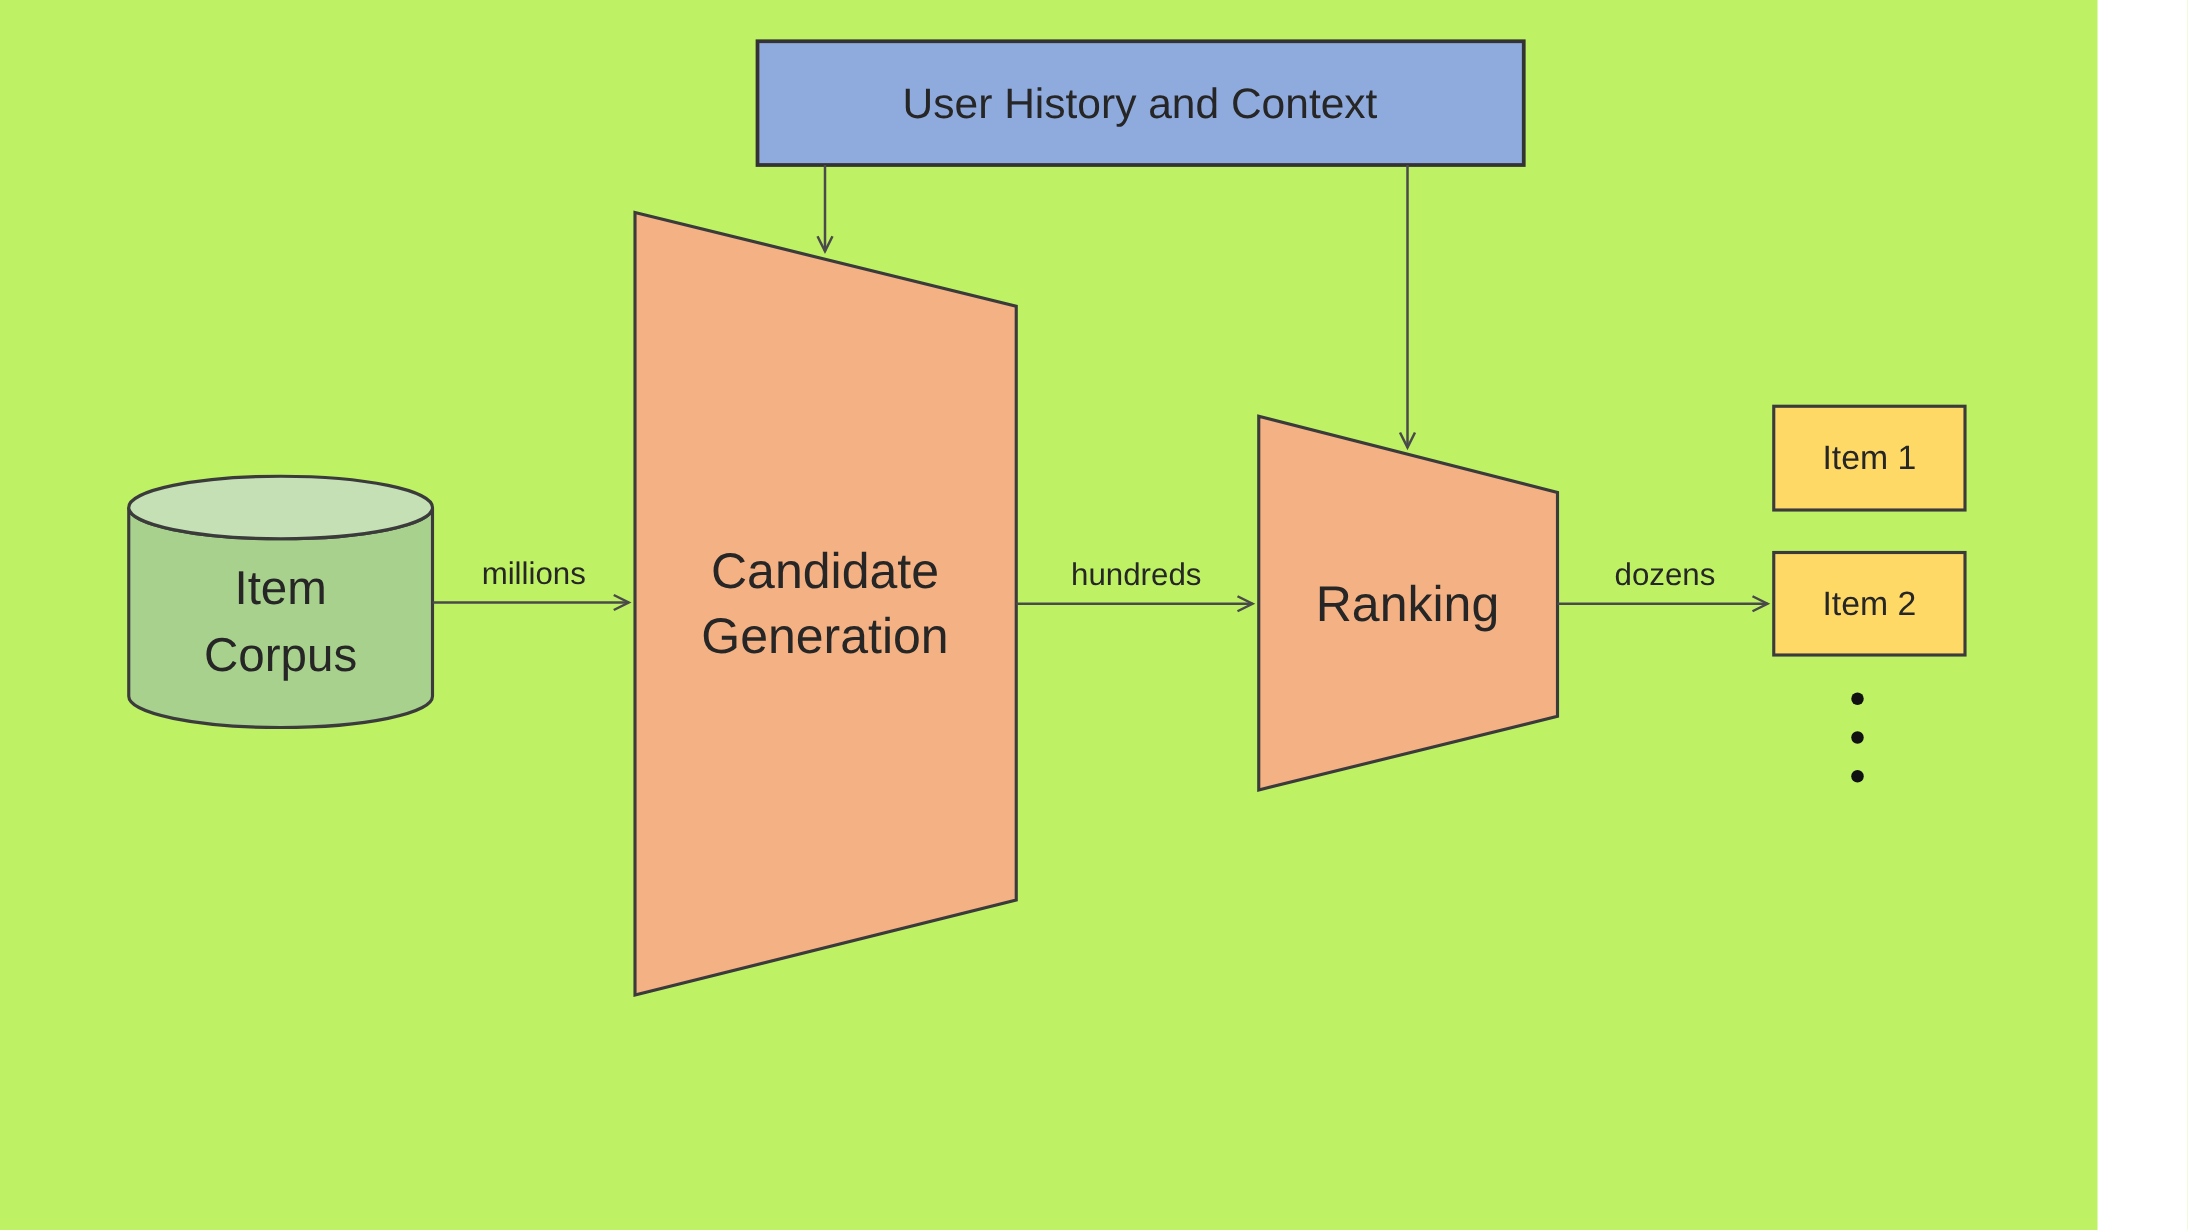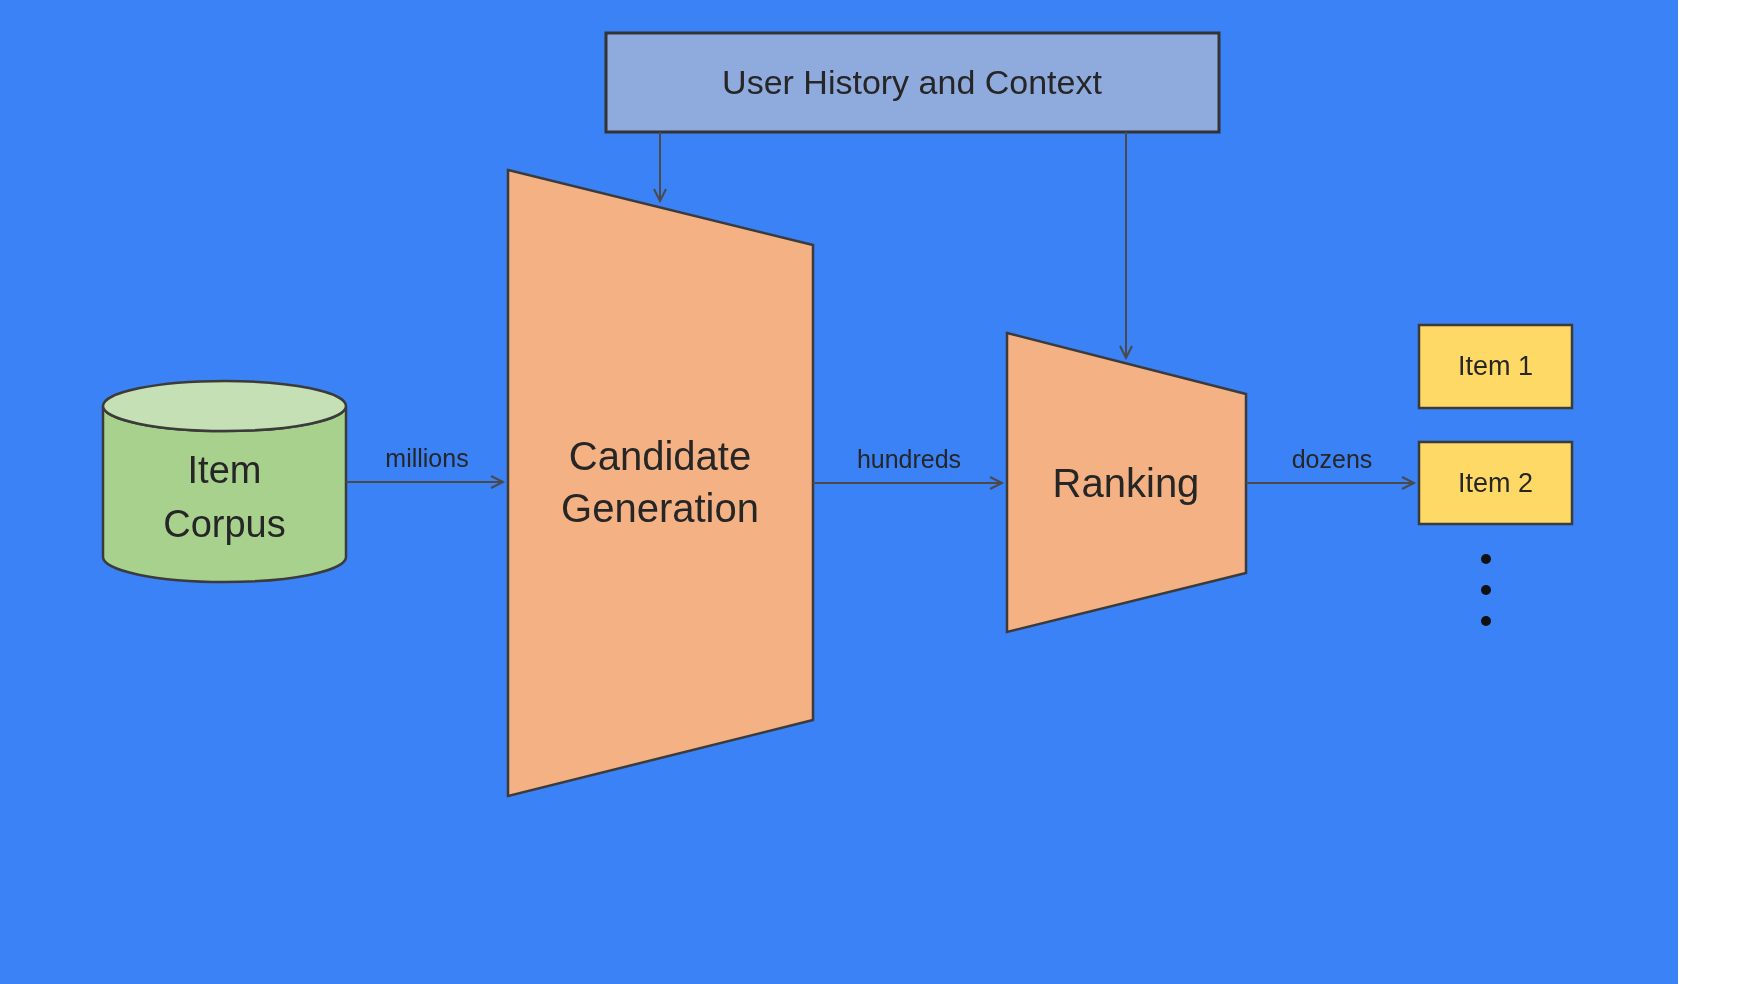--- a/index.html
+++ b/index.html
@@ -7,21 +7,21 @@
     padding: 0;
     width: 1750px;
     height: 984px;
     background: #ffffff;
     overflow: hidden;
   }
   .stage {
     position: relative;
     width: 1678px;
     height: 984px;
-    background: #3b82f6;
+    background: #bef264;
   }
   svg {
     display: block;
     font-family: "Liberation Sans", "DejaVu Sans", sans-serif;
   }
   .node-title {
     font-size: 40px;
     fill: #262626;
     text-anchor: middle;
   }

